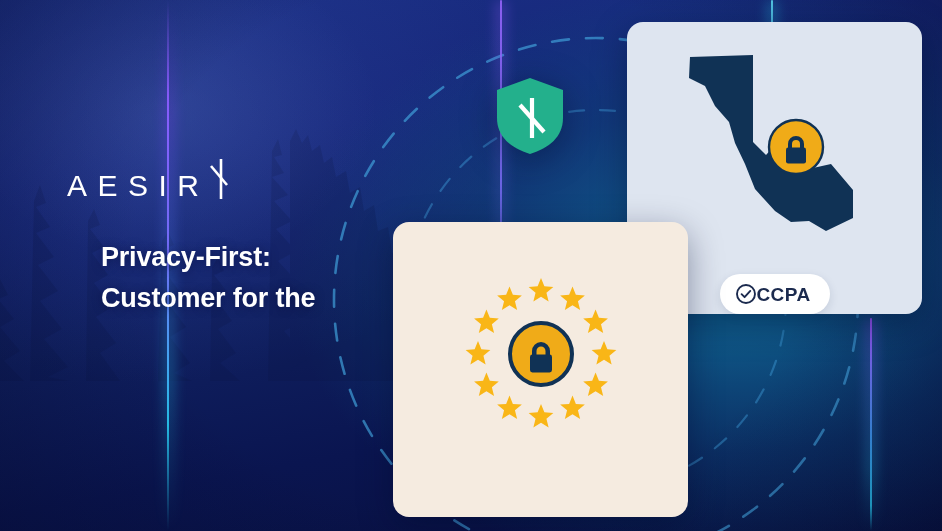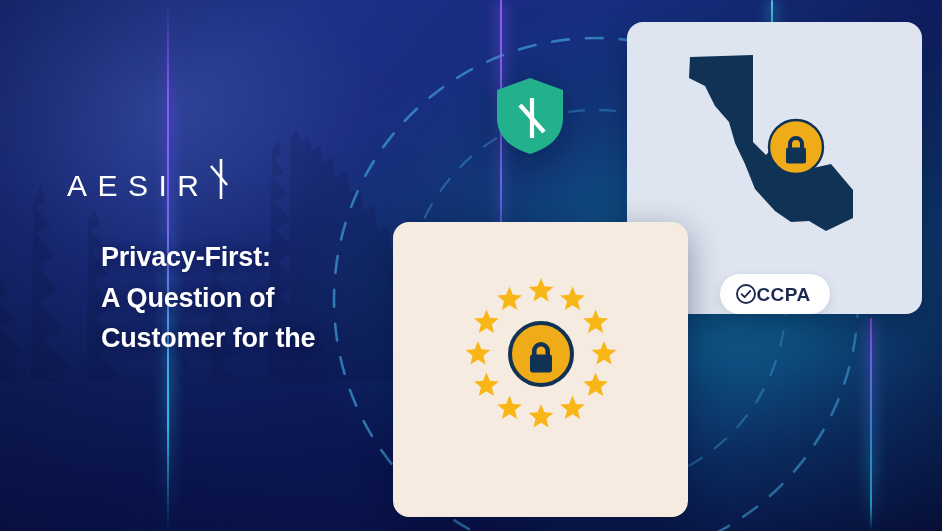--- a/index.html
+++ b/index.html
@@ -155,21 +155,20 @@
   <div class="logo">
     <span class="logo-word">AESIR</span>
     <svg class="logo-rune" width="20" height="44" viewBox="0 0 20 44">
       <line x1="13" y1="2" x2="13" y2="42" stroke="#ffffff" stroke-width="2.6"></line>
       <line x1="3" y1="9" x2="19" y2="28" stroke="#ffffff" stroke-width="2.6"></line>
     </svg>
   </div>
 
   <div class="headline">
     <span class="ln">Privacy-First:</span>
-    <span class="ln">A Question of</span>
     <span class="ln">Customer for the</span>
   </div>
 
   <svg class="shield" viewBox="0 0 72 80">
     <path d="M36 2 L69 14 L69 42 C69 61 55 72 36 78 C17 72 3 61 3 42 L3 14 Z" fill="#23b08c"></path>
     <line x1="38" y1="22" x2="38" y2="62" stroke="#ffffff" stroke-width="4.2"></line>
     <line x1="26" y1="29" x2="50" y2="56" stroke="#ffffff" stroke-width="4.2"></line>
   </svg>
 
   <div class="card card-ccpa">

